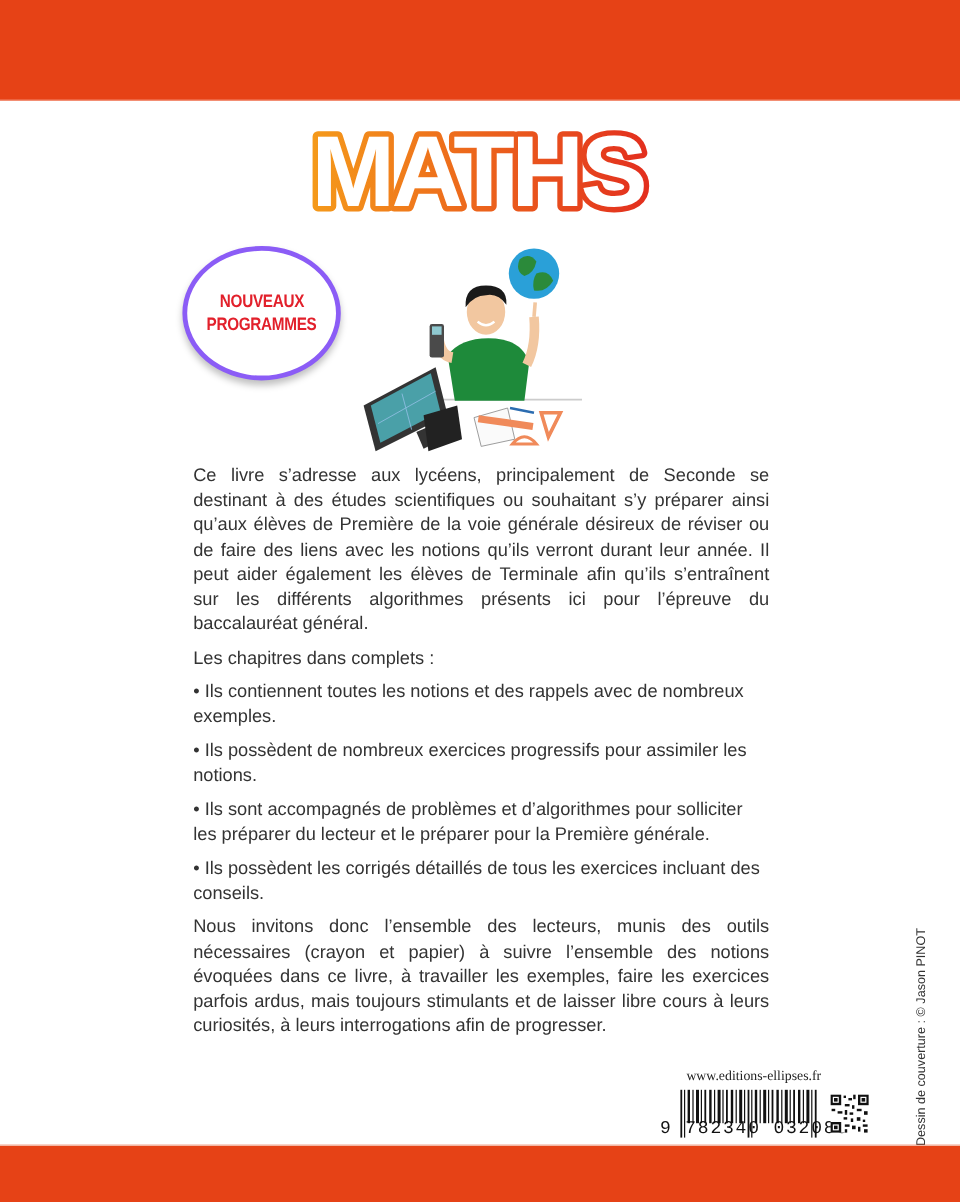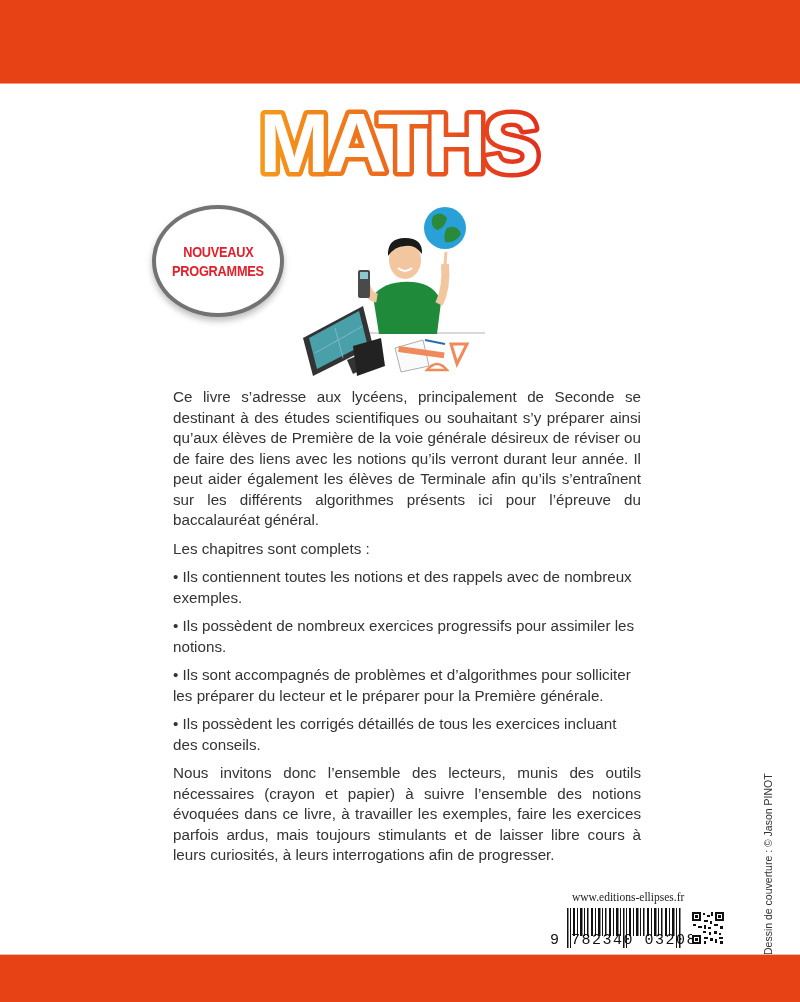--- a/index.html
+++ b/index.html
@@ -1,25 +1,25 @@
 <!DOCTYPE html>
 <html><head>
 <meta charset="utf-8">
 <style>
   html,body{margin:0;padding:0;}
   body{width:800px;height:1002px;position:relative;background:#fff;overflow:hidden;font-family:"Liberation Sans",sans-serif;}
   .band-top{position:absolute;left:0;top:0;width:800px;height:83px;background:#e64216;border-bottom:1px solid #f59a80;}
   .band-bottom{position:absolute;left:0;top:954px;width:800px;height:48px;background:#e64216;border-top:1px solid #f2b7a5;}
   .title-wrap{position:absolute;left:238px;top:100px;width:320px;height:90px;}
   .title-wrap svg{width:100%;height:100%;}
-  .badge{position:absolute;left:152px;top:205px;width:124px;height:104px;border-radius:50%;border:4px solid #737373;background:#fff;box-shadow:0 4px 6px rgba(0,0,0,0.25);display:flex;flex-direction:column;align-items:center;justify-content:center;}
+  .badge{position:absolute;left:152px;top:205px;width:124px;height:104px;border-radius:50%;border:4px solid #8b5cf6;background:#fff;box-shadow:0 4px 6px rgba(0,0,0,0.25);display:flex;flex-direction:column;align-items:center;justify-content:center;}
   .badge span{color:#e2202b;font-family:"Liberation Sans",sans-serif;font-weight:bold;font-size:15px;line-height:19px;letter-spacing:-0.3px;transform:scaleX(0.85);}
   .illus{position:absolute;left:295px;top:198px;width:195px;height:180px;}
   .text{position:absolute;left:161px;top:387px;width:480px;color:#333;font-family:"Liberation Sans",sans-serif;font-size:15.2px;line-height:20.5px;}
-  .text p{margin:0 0 8px 12px;text-align:justify;}
+  .text p{margin:0 0 8px 0;text-align:justify;}
   .text p.nj{text-align:left;}
   .url{position:absolute;left:572px;top:891px;font-size:11.5px;color:#222;font-family:Liberation Serif, serif;}
   .barcode{position:absolute;left:565px;top:908px;width:120px;height:42px;}
   .isbn{position:absolute;left:550px;top:932px;font-family:"Liberation Mono",monospace;font-size:15px;color:#111;letter-spacing:1.5px;background:transparent;}
   .qr{position:absolute;left:692px;top:912px;width:32px;height:32px;}
   .credit{position:absolute;left:762px;top:955px;transform-origin:0 0;transform:rotate(-90deg);font-size:10.5px;color:#333;white-space:nowrap;font-family:"Liberation Sans",sans-serif;}
 </style>
 </head>
 <body>
 
@@ -79,21 +79,21 @@
     <polygon points="100,150 128,142 134,168 106,174" fill="#fafafa" stroke="#999" stroke-width="0.8"></polygon>
     <rect x="104" y="148" width="46" height="6" fill="#f08a5a" transform="rotate(8 104 148)"></rect>
     <polygon points="156,146 172,146 162,166" fill="none" stroke="#f08a5a" stroke-width="3"></polygon>
     <path d="M132,172 Q142,160 152,172 Z" fill="none" stroke="#f08a5a" stroke-width="2.5"></path>
     <line x1="130" y1="142" x2="150" y2="146" stroke="#2b6cb0" stroke-width="2"></line>
   </svg>
 </div>
 
 <div class="text">
   <p>Ce livre s’adresse aux lycéens, principalement de Seconde se destinant à des études scientifiques ou souhaitant s’y préparer ainsi qu’aux élèves de Première de la voie générale désireux de réviser ou de faire des liens avec les notions qu’ils verront durant leur année. Il peut aider également les élèves de Terminale afin qu’ils s’entraînent sur les différents algorithmes présents ici pour l’épreuve du baccalauréat général.</p>
-  <p class="nj">Les chapitres sont complets :</p>
+  <p class="nj">Les chapitres dans complets :</p>
   <p class="nj">• Ils contiennent toutes les notions et des rappels avec de nombreux exemples.</p>
   <p class="nj">• Ils possèdent de nombreux exercices progressifs pour assimiler les notions.</p>
   <p class="nj">• Ils sont accompagnés de problèmes et d’algorithmes pour solliciter les préparer du lecteur et le préparer pour la Première générale.</p>
   <p class="nj">• Ils possèdent les corrigés détaillés de tous les exercices incluant des conseils.</p>
   <p>Nous invitons donc l’ensemble des lecteurs, munis des outils nécessaires (crayon et papier) à suivre l’ensemble des notions évoquées dans ce livre, à travailler les exemples, faire les exercices parfois ardus, mais toujours stimulants et de laisser libre cours à leurs curiosités, à leurs interrogations afin de progresser.</p>
 </div>
 
 <div class="url">www.editions-ellipses.fr</div>
 
 <svg class="barcode" viewBox="0 0 120 42">

